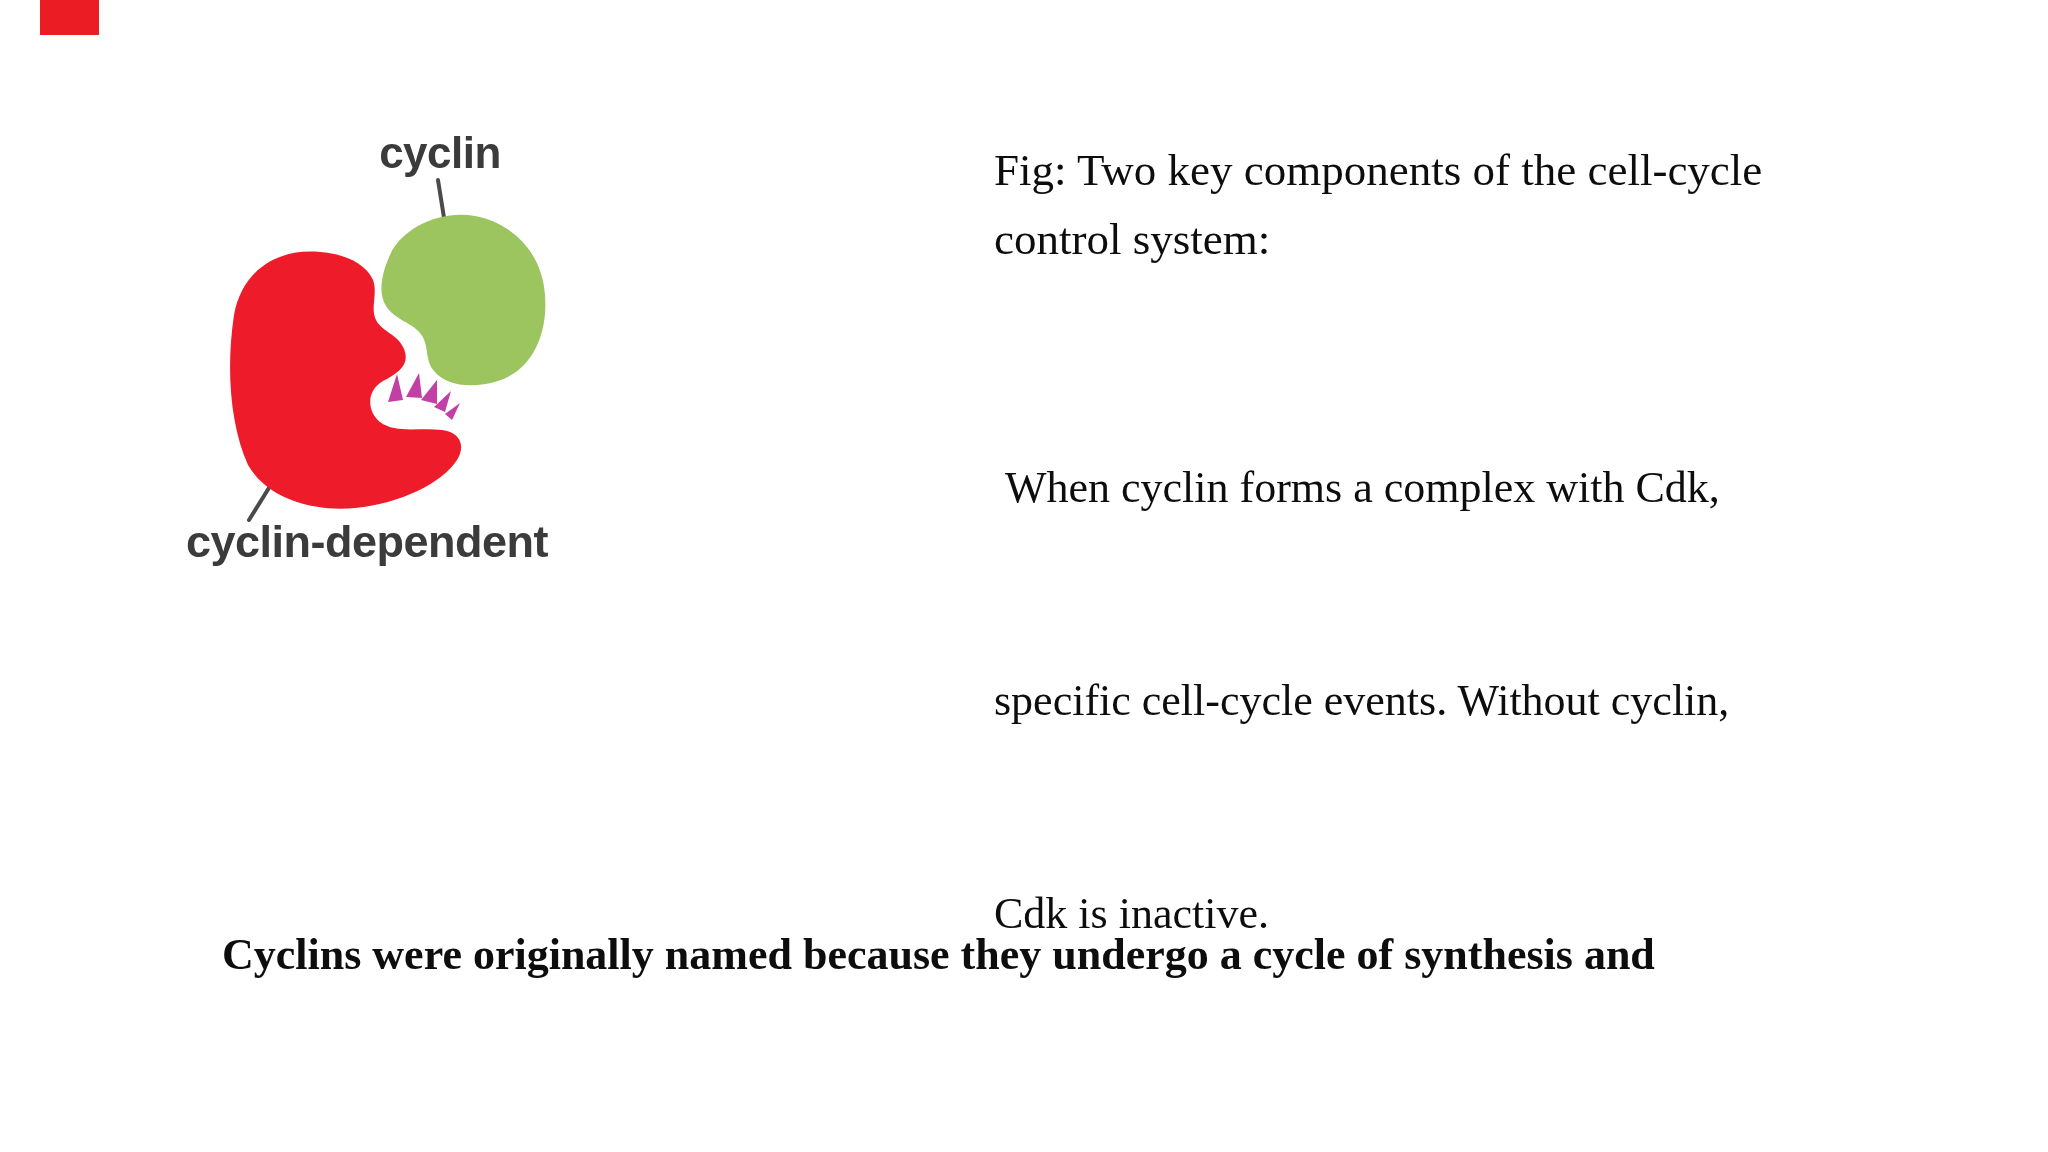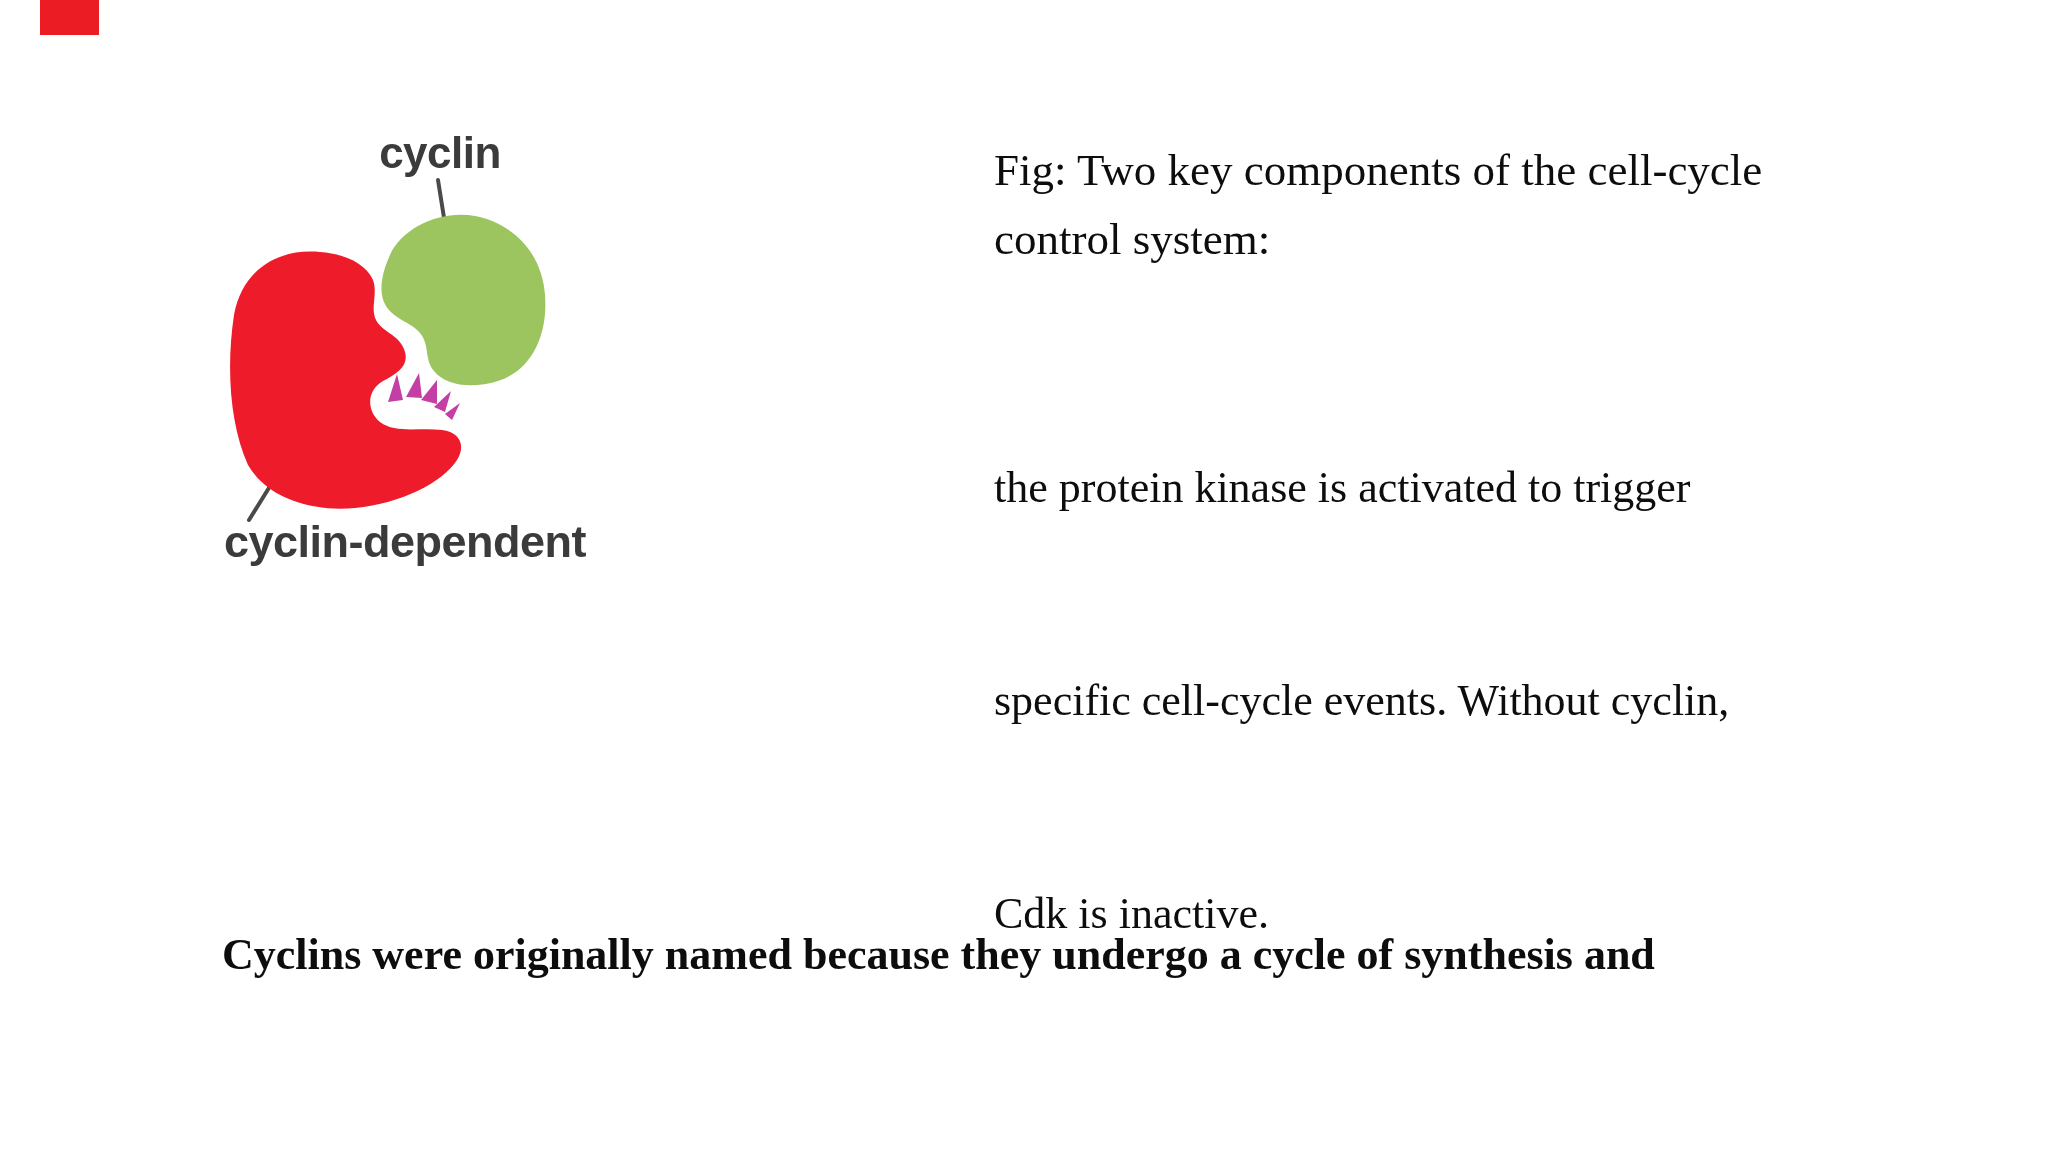--- a/index.html
+++ b/index.html
@@ -26,21 +26,21 @@
     left:350px; top:128px; width:180px;
     text-align:center;
     font-family:"Liberation Sans", sans-serif;
     font-size:44px;
     font-weight:600;
     letter-spacing:-0.5px;
   }
   .kinase-label{
     position:absolute;
     left:186px; top:518px; width:400px;
-    text-align:right;
+    text-align:left;
     font-family:"Liberation Sans", sans-serif;
     font-size:45px;
     font-weight:600;
     letter-spacing:-0.5px;
     line-height:1.07;
   }
   .caption{
     position:absolute;
     left:994px; top:136px; width:950px;
   }
@@ -111,21 +111,21 @@
   <div class="kinase-label" style="color: rgb(59, 59, 59);">
     <div>cyclin-dependent</div>
   </div>
 
   <div class="caption">
     <div class="cap-title">
       <div>Fig: Two key components of the cell-cycle</div>
       <div>control system:</div>
     </div>
     <div class="cap-body">
-      <div>the protein kinase is activated to trigger</div>
+      <div> When cyclin forms a complex with Cdk,</div>
       <div>specific cell-cycle events. Without cyclin,</div>
       <div>Cdk is inactive.</div>
     </div>
   </div>
 
   <div class="paragraph">
     <div>
       <span class="b">Cyclins were originally named because they undergo a cycle of synthesis and</span>
     </div>
     

